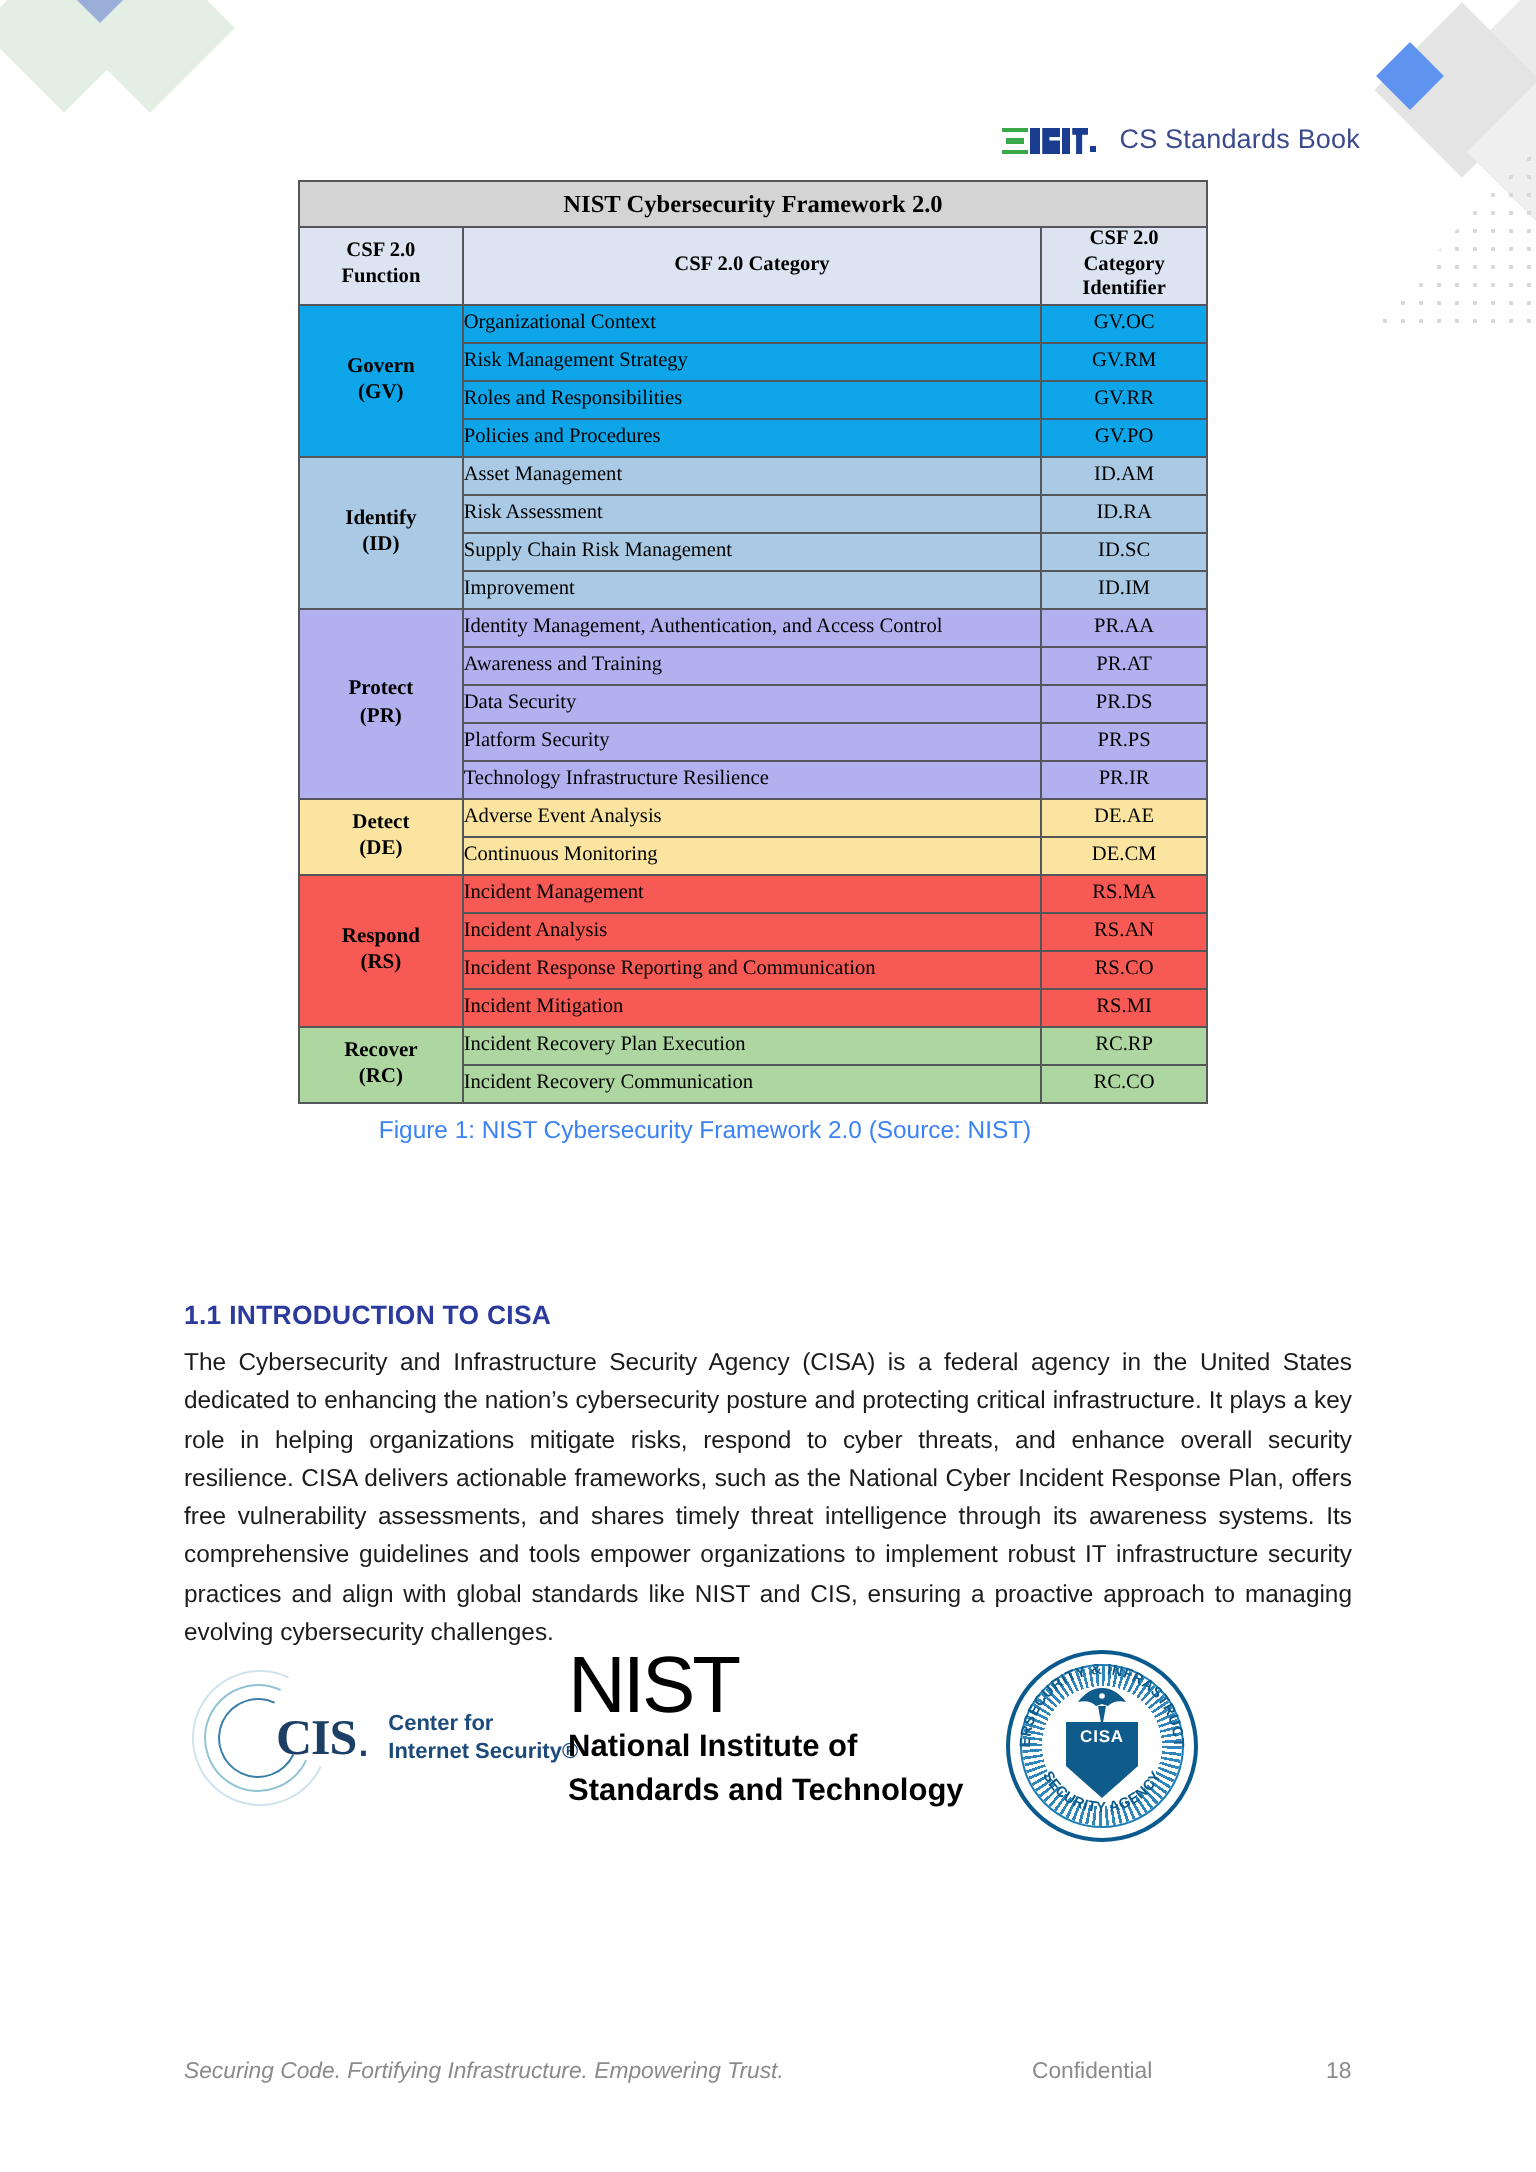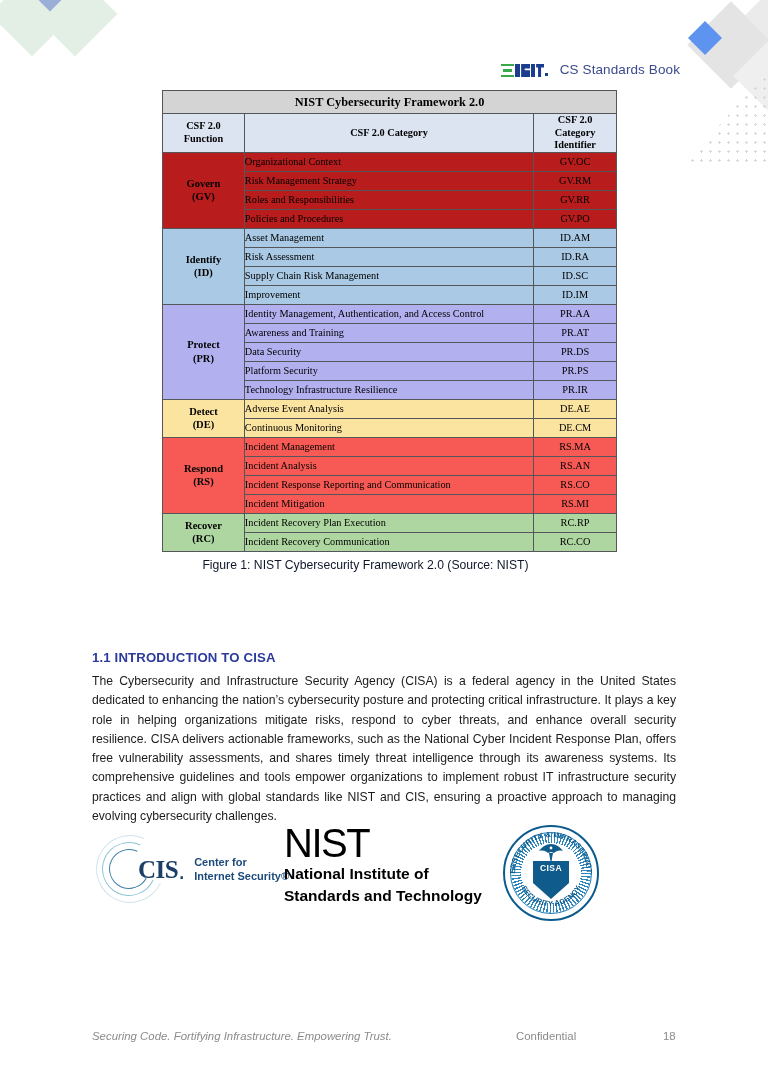--- a/index.html
+++ b/index.html
@@ -42,43 +42,43 @@
   .logo-rebit .blk { width:5px; height:13px; background:#1a3d8f; }
   .logo-rebit .blk2 { width:9px; height:13px; background:#1a3d8f;
         clip-path: polygon(0 0,100% 0,100% 35%,40% 35%,40% 48%,100% 48%,100% 100%,0 100%); }
   .logo-rebit .blk3 { width:4px; height:13px; background:#1a3d8f; }
   .logo-rebit .tcap { width:8px; height:13px; background:#1a3d8f;
         clip-path: polygon(0 0,100% 0,100% 26%,62% 26%,62% 100%,24% 100%,24% 26%,0 26%); }
   .logo-rebit .dot { width:2.6px; height:2.6px; background:#1a3d8f; margin-bottom:1px; }
   .hdr-title { font-size: 13.5px; color:#3c4a8c; letter-spacing:0.1px; }
 
   
-  .fig-wrap { position:absolute; left:162px; top:90px; width:407px; }
+  .fig-wrap { position:absolute; left:149px; top:90px; width:407px; }
   table.csf { border-collapse: collapse; width:455px;
               font-family:"Liberation Serif", serif; }
   table.csf td, table.csf th { border:1px solid #55565a; padding:0; }
   .tbl-title { background:#d4d4d4; text-align:center; font-weight:bold;
                font-size:12.3px; height:23px; color:#000; }
   .colhead { background:#dce4f2; text-align:center; font-weight:bold;
              font-size:10.3px; line-height:1.22; color:#000; padding:5px 2px; }
   .fn-cell { text-align:center; font-weight:bold; font-size:10.5px; line-height:1.3; color:#000; }
   .cat-cell { font-size:10.3px; color:#000; padding:3px 0 3px 9px; height:19px; }
   .id-cell { font-size:10.3px; color:#000; text-align:center; height:19px; }
   .w-fn  { width:82px; }
   .w-cat { width:290px; }
   .w-id  { width:83px; }
 
-  .row-govern  td { background:#b91c1c; }
+  .row-govern  td { background:#0ea5e9; }
   .row-identify td { background:#a9c9e4; }
   .row-protect td { background:#b2b0ef; }
   .row-detect  td { background:#fbe3a0; }
   .row-respond td { background:#f75a54; }
   .row-recover td { background:#aed6a0; }
 
-  .fig-cap { text-align:center; font-size:12.2px; color:#0f172a; margin-top:6px;
+  .fig-cap { text-align:center; font-size:12.2px; color:#3b82f6; margin-top:6px;
              font-family:"Liberation Sans", sans-serif; }
 
   
   .sec-head { position:absolute; left:92px; top:650px; font-size:13.2px;
               font-weight:bold; color:#2b3a9c; letter-spacing:0.15px; }
   .body-text { position:absolute; left:92px; top:672px; width:584px;
                font-size:12.2px; line-height:1.58; color:#1b1b1b;
                text-align:justify; }
 
   

